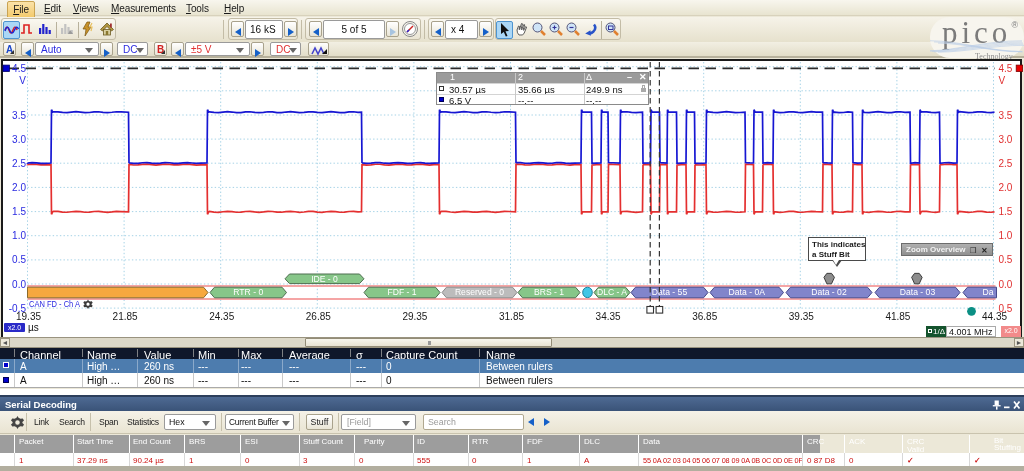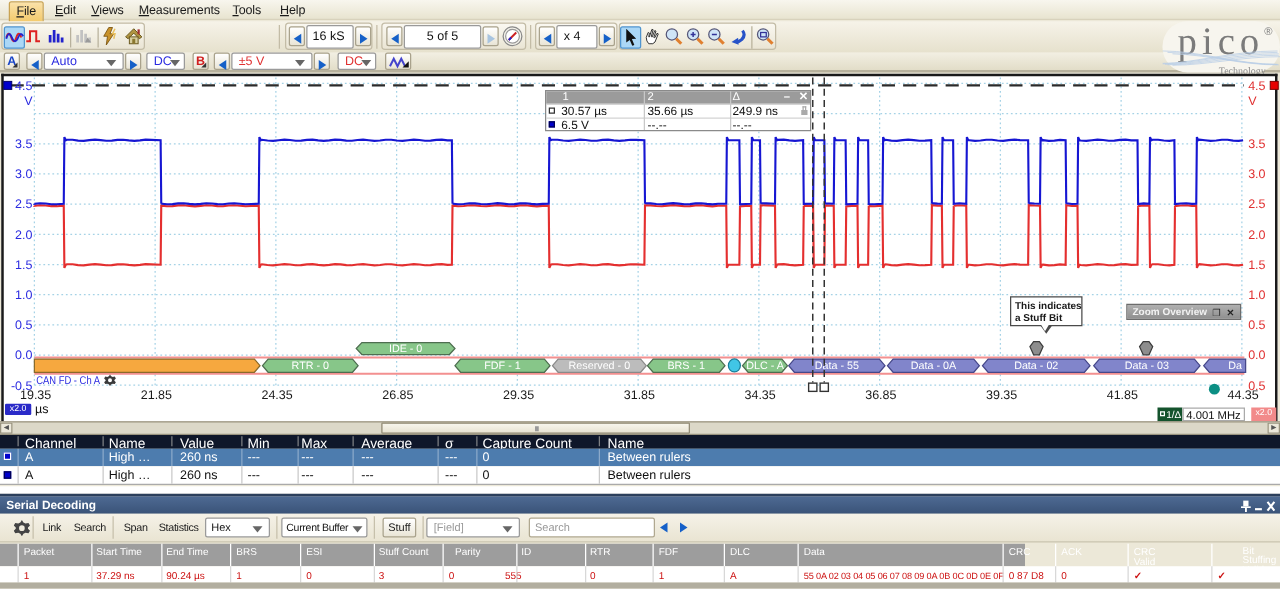--- a/index.html
+++ b/index.html
@@ -427,21 +427,21 @@
  <div class="sep" style="left:338px;"></div>
  <div class="wbox" style="left:341px;top:3px;width:75px;height:16px;line-height:15px;padding-left:5px;font-size:8.8px;color:#999;">[Field]<span class="dd-arrow" style="top:6px;"></span></div>
  <div class="wbox" style="left:423px;top:3px;width:101px;height:16px;line-height:15px;padding-left:4px;font-size:8.8px;color:#999;border-color:#b0a890;">Search</div>
  <span class="tri-l" style="position:absolute;left:528px;top:7px;"></span>
  <span class="tri-r" style="position:absolute;left:544px;top:7px;"></span>
 </div>
 
 <div class="abs dhead">
  <span style="left:19px;">Packet</span>
     <span style="left:77px;">Start Time</span>
-    <span style="left:133px;">End Time</span>
+    <span style="left:133px;">End Count</span>
     <span style="left:189px;">BRS</span>
     <span style="left:245px;">ESI</span>
     <span style="left:303px;">Stuff Count</span>
     <span style="left:364px;text-align:center;">Parity</span>
     <span style="left:417px;">ID</span>
     <span style="left:472px;">RTR</span>
     <span style="left:527px;">FDF</span>
     <span style="left:584px;">DLC</span>
     <span style="left:643px;">Data</span>
     <span style="left:807px;">CRC</span>
@@ -466,21 +466,21 @@
     <div class="dsep" style="left:969px;"></div>
 </div>
 <div class="abs drow">
  <span style="left:19px;">1</span>
     <span style="left:77px;">37.29 ns</span>
     <span style="left:133px;">90.24 µs</span>
     <span style="left:189px;">1</span>
     <span style="left:245px;">0</span>
     <span style="left:303px;">3</span>
     <span style="left:359px;">0</span>
-    <span style="left:404px;">555</span>
+    <span style="left:417px;">555</span>
     <span style="left:472px;">0</span>
     <span style="left:527px;">1</span>
     <span style="left:584px;">A</span>
     <span style="left:643px;font-size:7.3px;letter-spacing:-0.12px;top:3px;">55 0A 02 03 04 05 06 07 08 09 0A 0B 0C 0D 0E 0F</span>
     <span style="left:807px;">0 87 D8</span>
     <span style="left:849px;">0</span>
     <span style="left:907px;font-weight:bold;">✓</span>
     <span style="left:974px;font-weight:bold;">✓</span>
  <div class="dsep2" style="left:14px;"></div>
     <div class="dsep2" style="left:72.5px;"></div>

